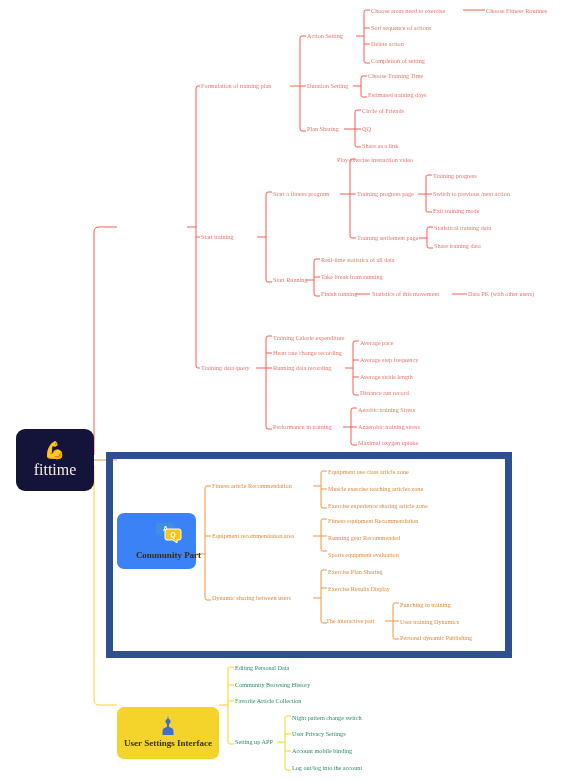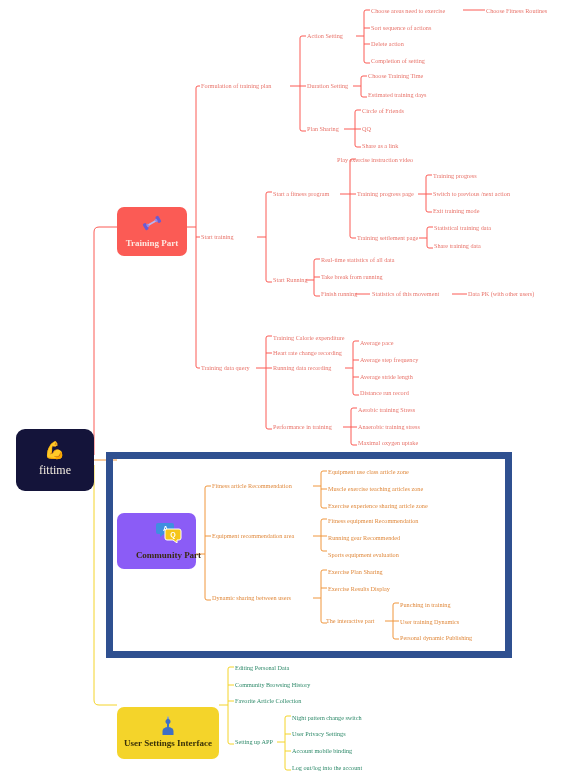--- a/index.html
+++ b/index.html
@@ -42,21 +42,21 @@
     background: #14143a;
     display: flex;
     flex-direction: column;
     align-items: center;
     justify-content: center;
     box-sizing: border-box;
   }
   .root-node .node-icon { font-size: 17px; line-height: 18px; }
   .root-node .node-label {
     color: #f3ece0;
-    font-size: 12px;
+    font-size: 16px;
     line-height: 16px;
     margin-top: 2px;
   }
 
   
   .branch-node {
     position: absolute;
     border-radius: 7px;
     display: flex;
     flex-direction: column;
@@ -67,21 +67,21 @@
   .branch-node .node-icon { line-height: 1; }
   .branch-node .node-label {
     font-size: 9px;
     line-height: 11px;
     margin-top: 4px;
     font-weight: bold;
     white-space: nowrap;
   }
   .node-training  { background: #fb5b55; }
   .node-training  .node-label { color: #fde6df; }
-  .node-community { background: #8b5cf6; padding-left: 24px; }
+  .node-community { background: #3b82f6; padding-left: 24px; }
   .node-community .node-label { color: #3a2a12; }
   .node-settings  { background: #f4d42a; }
   .node-settings  .node-label { color: #3a3208; }
 
   
   .topic {
     position: absolute;
     font-size: 6.2px;
     line-height: 8px;
     white-space: nowrap;
@@ -264,34 +264,20 @@
     </g>
   </svg>
 
   <div class="selection-box" style="left:106px; top:452px; width:406px; height:206px;"></div>
 
   <div class="root-node" style="left:16px; top:429px;">
     <span class="node-icon">💪</span>
     <span class="node-label">fittime</span>
   </div>
 
-  <div class="branch-node node-training" style="left:117px; top:207px; width:70px; height:49px;">
-    <span class="node-icon" style="font-size:15px;">
-      <svg width="20" height="16" viewBox="0 0 20 16" aria-hidden="true">
-        <g transform="rotate(-30 10 8)">
-          <rect x="1" y="4.5" width="3.5" height="7" rx="1.2" fill="#6b5bd2"></rect>
-          <rect x="15.5" y="4.5" width="3.5" height="7" rx="1.2" fill="#6b5bd2"></rect>
-          <rect x="4" y="6.3" width="2.3" height="3.4" rx="0.8" fill="#8f8ae8"></rect>
-          <rect x="13.7" y="6.3" width="2.3" height="3.4" rx="0.8" fill="#8f8ae8"></rect>
-          <rect x="6" y="7" width="8" height="2" fill="#b9b4f0"></rect>
-        </g>
-      </svg>
-    </span>
-    <span class="node-label">Training Part</span>
-  </div>
 
   <div class="branch-node node-community" style="left:117px; top:513px; width:79px; height:56px;">
     <span class="node-icon">
       <svg width="26" height="22" viewBox="0 0 26 22" aria-hidden="true">
         <path d="M2,2 h14 a2,2 0 0 1 2,2 v7 a2,2 0 0 1 -2,2 h-8 l-4,3 v-3 h-2 a2,2 0 0 1 -2,-2 v-7 a2,2 0 0 1 2,-2 z" fill="#3f8fe0"></path>
         <text x="9.5" y="10" font-size="7" fill="#ffffff" text-anchor="middle" font-family="Liberation Sans, sans-serif" font-weight="bold">A</text>
         <path d="M11,8 h12 a2,2 0 0 1 2,2 v7 a2,2 0 0 1 -2,2 h-2 v3 l-4,-3 h-6 a2,2 0 0 1 -2,-2 v-7 a2,2 0 0 1 2,-2 z" fill="#f5c518" stroke="#ffffff" stroke-width="1"></path>
         <text x="17" y="16" font-size="7" fill="#ffffff" text-anchor="middle" font-family="Liberation Sans, sans-serif" font-weight="bold">Q</text>
       </svg>
     </span>

